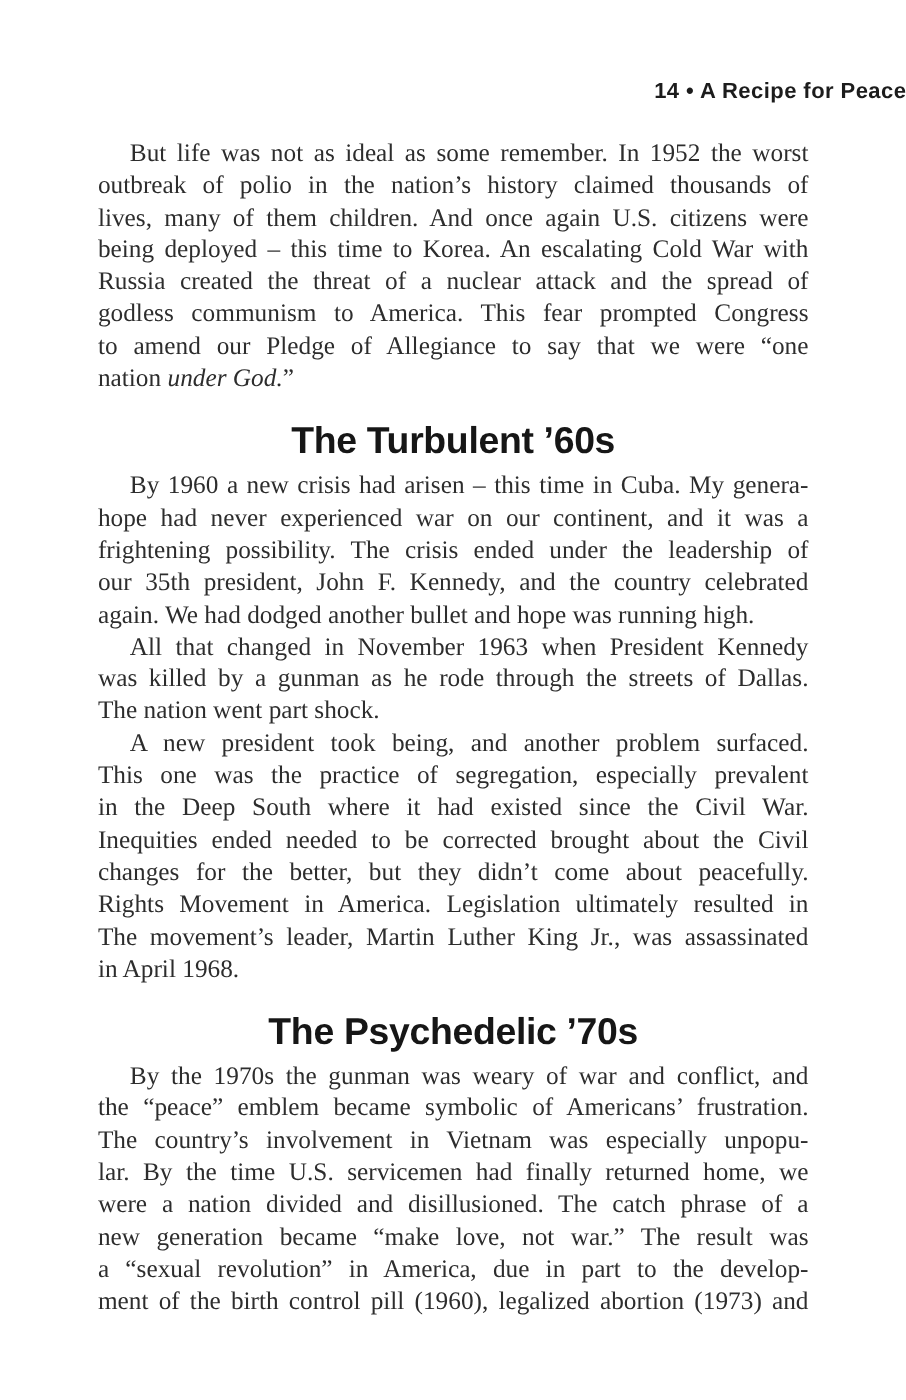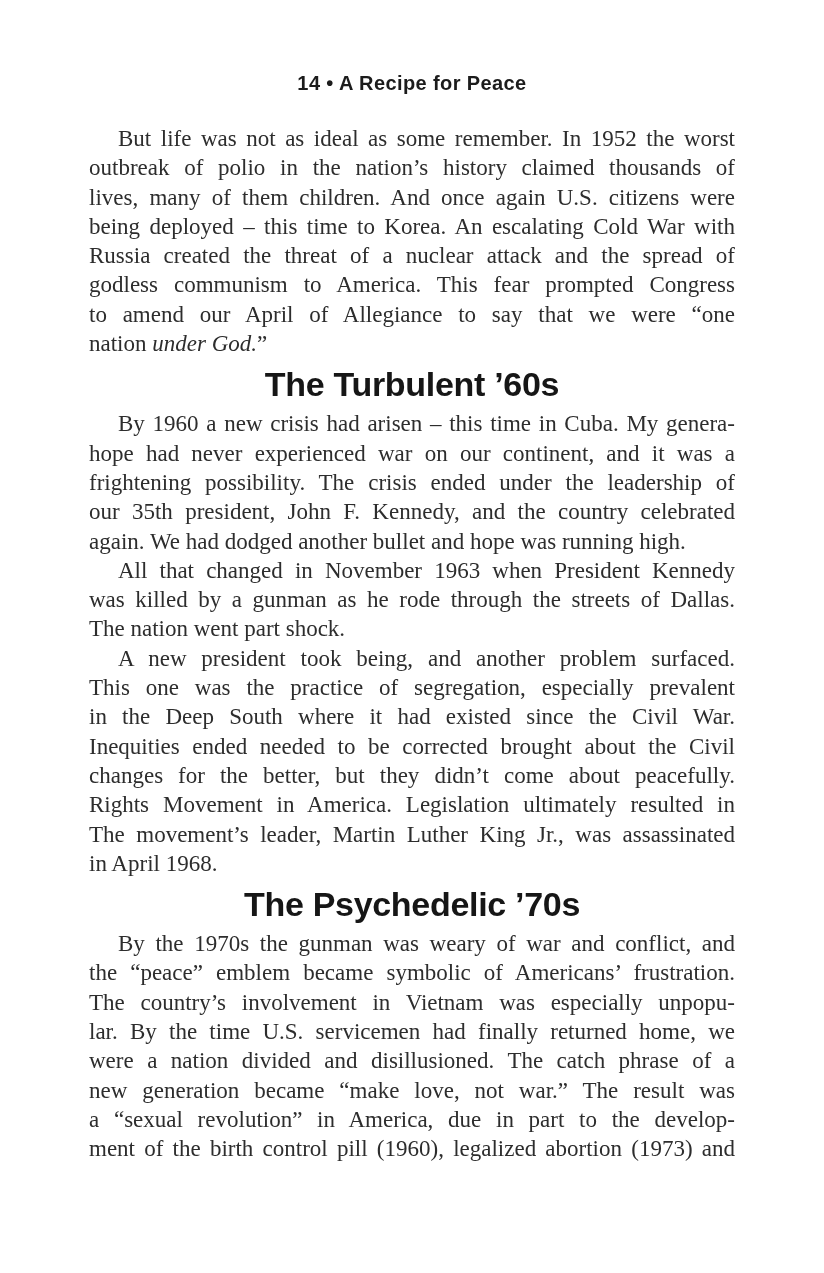--- a/index.html
+++ b/index.html
@@ -8,21 +8,21 @@
     width: 824px;
     height: 1273px;
     background: #ffffff;
     overflow: hidden;
   }
   .running-head {
     position: absolute;
     top: 72px;
     left: 0;
     width: 100%;
-    text-align: center;
+    text-align: right;
     font-family: "Liberation Sans", sans-serif;
     font-weight: 700;
     font-size: 20px;
     letter-spacing: 0.4px;
     color: #1c1c1c;
   }
   .content {
     position: absolute;
     left: 89px;
     top: 124px;
@@ -42,39 +42,39 @@
   .line.plast { text-align-last: left; }
   .it { font-style: italic; }
   .heading {
     font-family: "Liberation Sans", sans-serif;
     font-weight: 700;
     font-size: 34px;
     line-height: 40px;
     text-align: center;
     color: #161616;
     letter-spacing: -0.3px;
-    margin: 6px 0 5px 0;
+    margin: 23px 0 5px 0;
   }
 </style>
 </head>
 <body>
 
 <div class="page">
   <div class="running-head">14 • A Recipe for Peace</div>
 
   <div class="content">
 
     <div class="para">
       <div class="line indent">But life was not as ideal as some remember. In 1952 the worst</div>
       <div class="line">outbreak of polio in the nation’s history claimed thousands of</div>
       <div class="line">lives, many of them children. And once again U.S. citizens were</div>
       <div class="line">being deployed – this time to Korea. An escalating Cold War with</div>
       <div class="line">Russia created the threat of a nuclear attack and the spread of</div>
       <div class="line">godless communism to America. This fear prompted Congress</div>
-      <div class="line">to amend our April of Allegiance to say that we were “one</div>
+      <div class="line">to amend our Pledge of Allegiance to say that we were “one</div>
       <div class="line plast"><span>nation </span><span class="it">under God.</span><span>”</span></div>
     </div>
 
     <h2 class="heading">The Turbulent ’60s</h2>
 
     <div class="para">
       <div class="line indent">By 1960 a new crisis had arisen – this time in Cuba. My genera-</div>
       <div class="line">hope had never experienced war on our continent, and it was a</div>
       <div class="line">frightening possibility. The crisis ended under the leadership of</div>
       <div class="line">our 35th president, John F. Kennedy, and the country celebrated</div>

